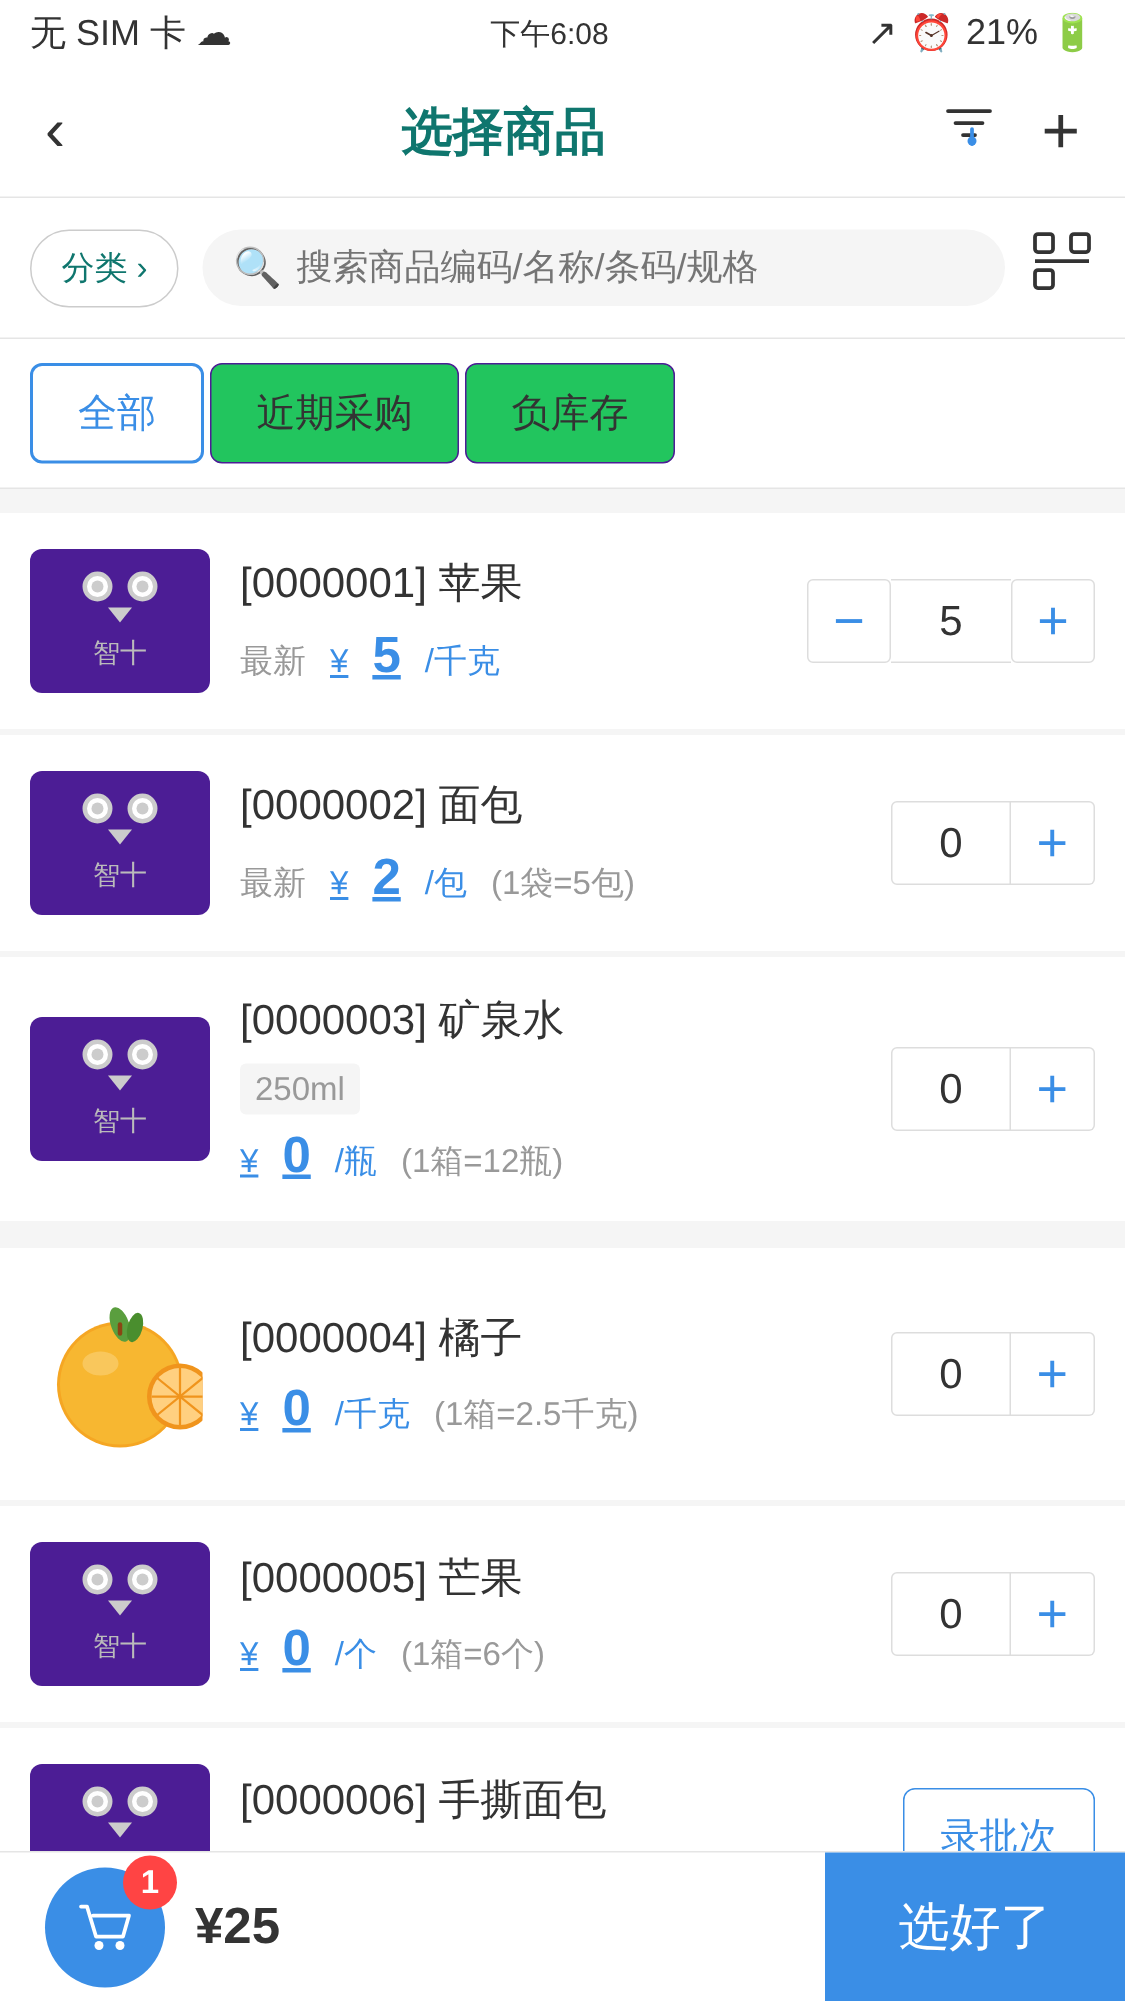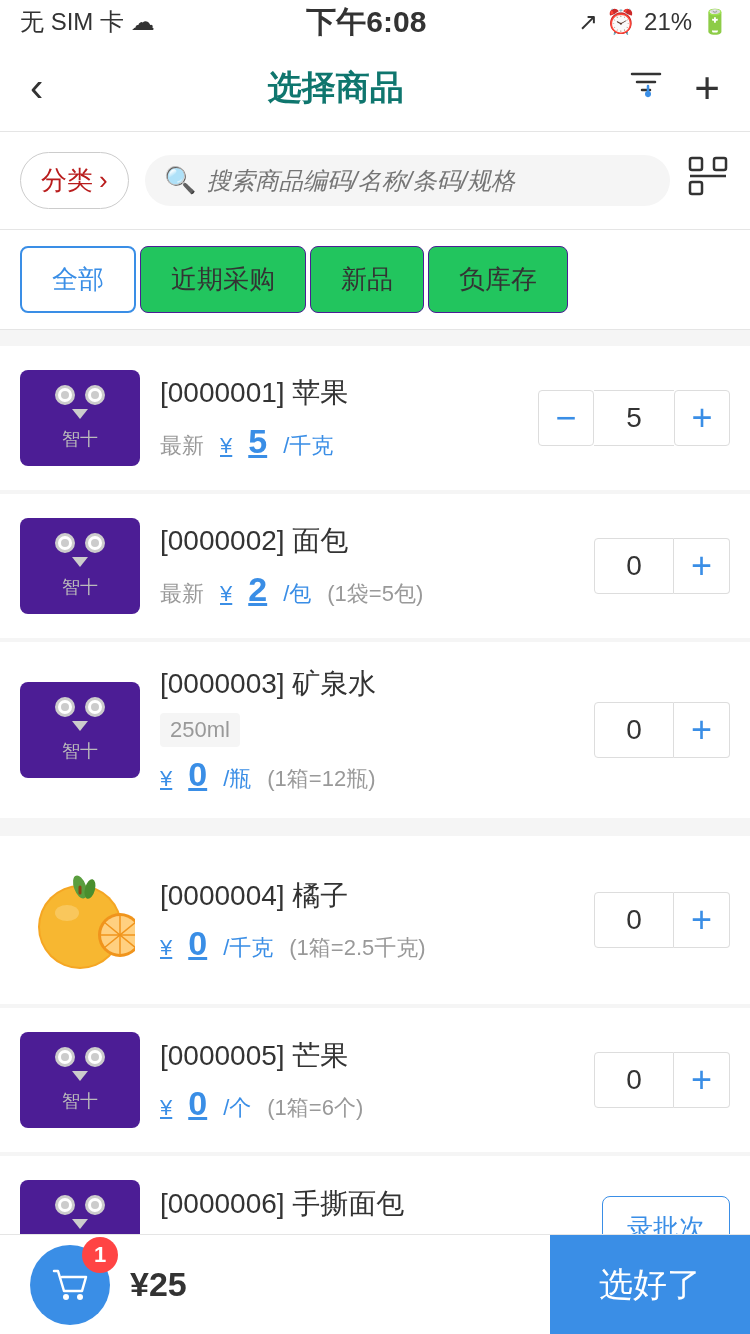--- a/index.html
+++ b/index.html
@@ -18,21 +18,21 @@
       background: #fff;
       height: 44px;
       display: flex;
       align-items: center;
       justify-content: space-between;
       padding: 0 20px;
       font-size: 26px;
       font-weight: 500;
     }
     .status-left { display: flex; align-items: center; gap: 10px; font-size: 24px; }
-    .status-center { font-size: 30px; font-weight: 700; }
+    .status-center { font-size: 20px; font-weight: 400; }
     .status-right { display: flex; align-items: center; gap: 8px; font-size: 24px; }
 
     
     .nav-bar {
       background: #fff;
       height: 88px;
       display: flex;
       align-items: center;
       justify-content: space-between;
       padding: 0 30px;
@@ -60,22 +60,22 @@
       padding: 20px 20px;
       display: flex;
       align-items: center;
       gap: 16px;
       border-bottom: 1px solid #e5e5e5;
     }
     .category-btn {
       border: 1px solid #ccc;
       border-radius: 30px;
       padding: 10px 20px;
-      font-size: 26px;
-      color: #b91c1c;
+      font-size: 22px;
+      color: #0f766e;
       display: flex;
       align-items: center;
       gap: 6px;
       white-space: nowrap;
       background: #fff;
     }
     .search-box {
       flex: 1;
       background: #f5f5f5;
       border-radius: 30px;
@@ -84,21 +84,20 @@
       padding: 10px 20px;
       gap: 10px;
     }
     .search-box input {
       border: none;
       background: transparent;
       font-size: 24px;
       color: #999;
       width: 100%;
       outline: none;
-      font-style: italic;
     }
     .scan-icon {
       font-size: 36px;
       color: #333;
     }
 
     
     .tabs-row {
       background: #fff;
       padding: 16px 20px;
@@ -413,21 +412,20 @@
       <rect x="28" y="4" width="12" height="12" rx="2" stroke="#333" stroke-width="2.5" fill="none"></rect>
       <rect x="4" y="28" width="12" height="12" rx="2" stroke="#333" stroke-width="2.5" fill="none"></rect>
       <line x1="4" y1="22" x2="40" y2="22" stroke="#333" stroke-width="2.5"></line>
     </svg>
   </span>
 </div>
 
 <div class="tabs-row">
   <button class="tab-btn active">全部</button>
   <button class="tab-btn">近期采购</button>
-  <button class="tab-btn">新品</button>
   <button class="tab-btn">负库存</button>
 </div>
 
 <div class="section-divider"></div>
 
 <div class="product-list">
 
   <div class="product-item">
     <div class="product-thumb">
       <div class="owl-logo">

